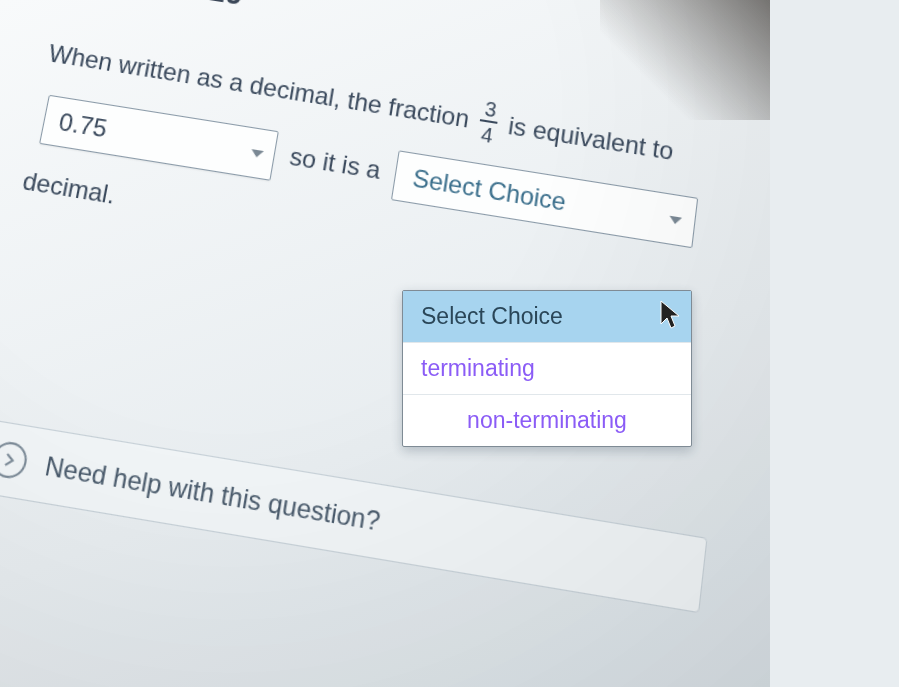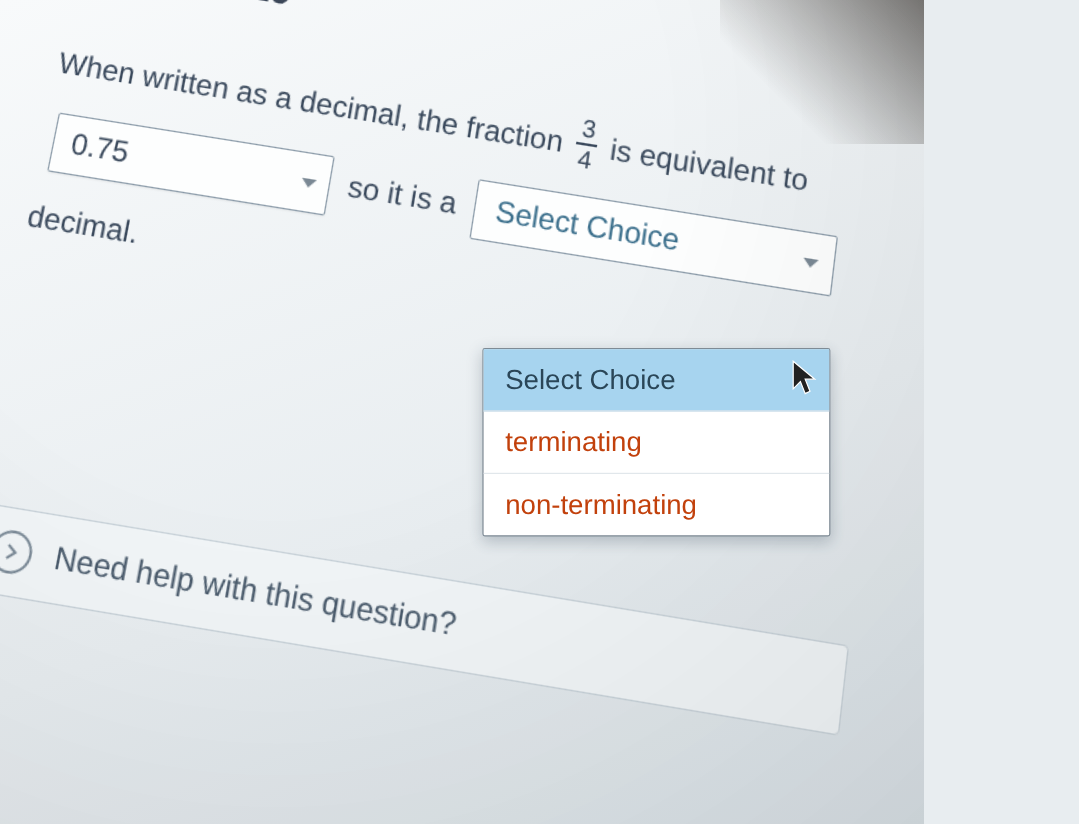--- a/index.html
+++ b/index.html
@@ -103,26 +103,27 @@
       width: 288px;
       background: #ffffff;
       border: 1px solid #7f8b95;
       box-shadow: 0 4px 12px rgba(30,50,70,0.25);
       border-radius: 2px;
       z-index: 50;
     }
     .dropdown-option {
       padding: 12px 18px;
       font-size: 23px;
-      color: #c2410c;
+      color: #8b5cf6;
       border-bottom: 1px solid #e1e7eb;
       cursor: pointer;
     }
     .dropdown-option:last-child {
       border-bottom: none;
+      text-align: center;
     }
     .dropdown-option.highlight {
       background: #a7d4ef;
       color: #2a4658;
     }
     .cursor-arrow {
       position: absolute;
       top: 300px;
       left: 660px;
       z-index: 60;

